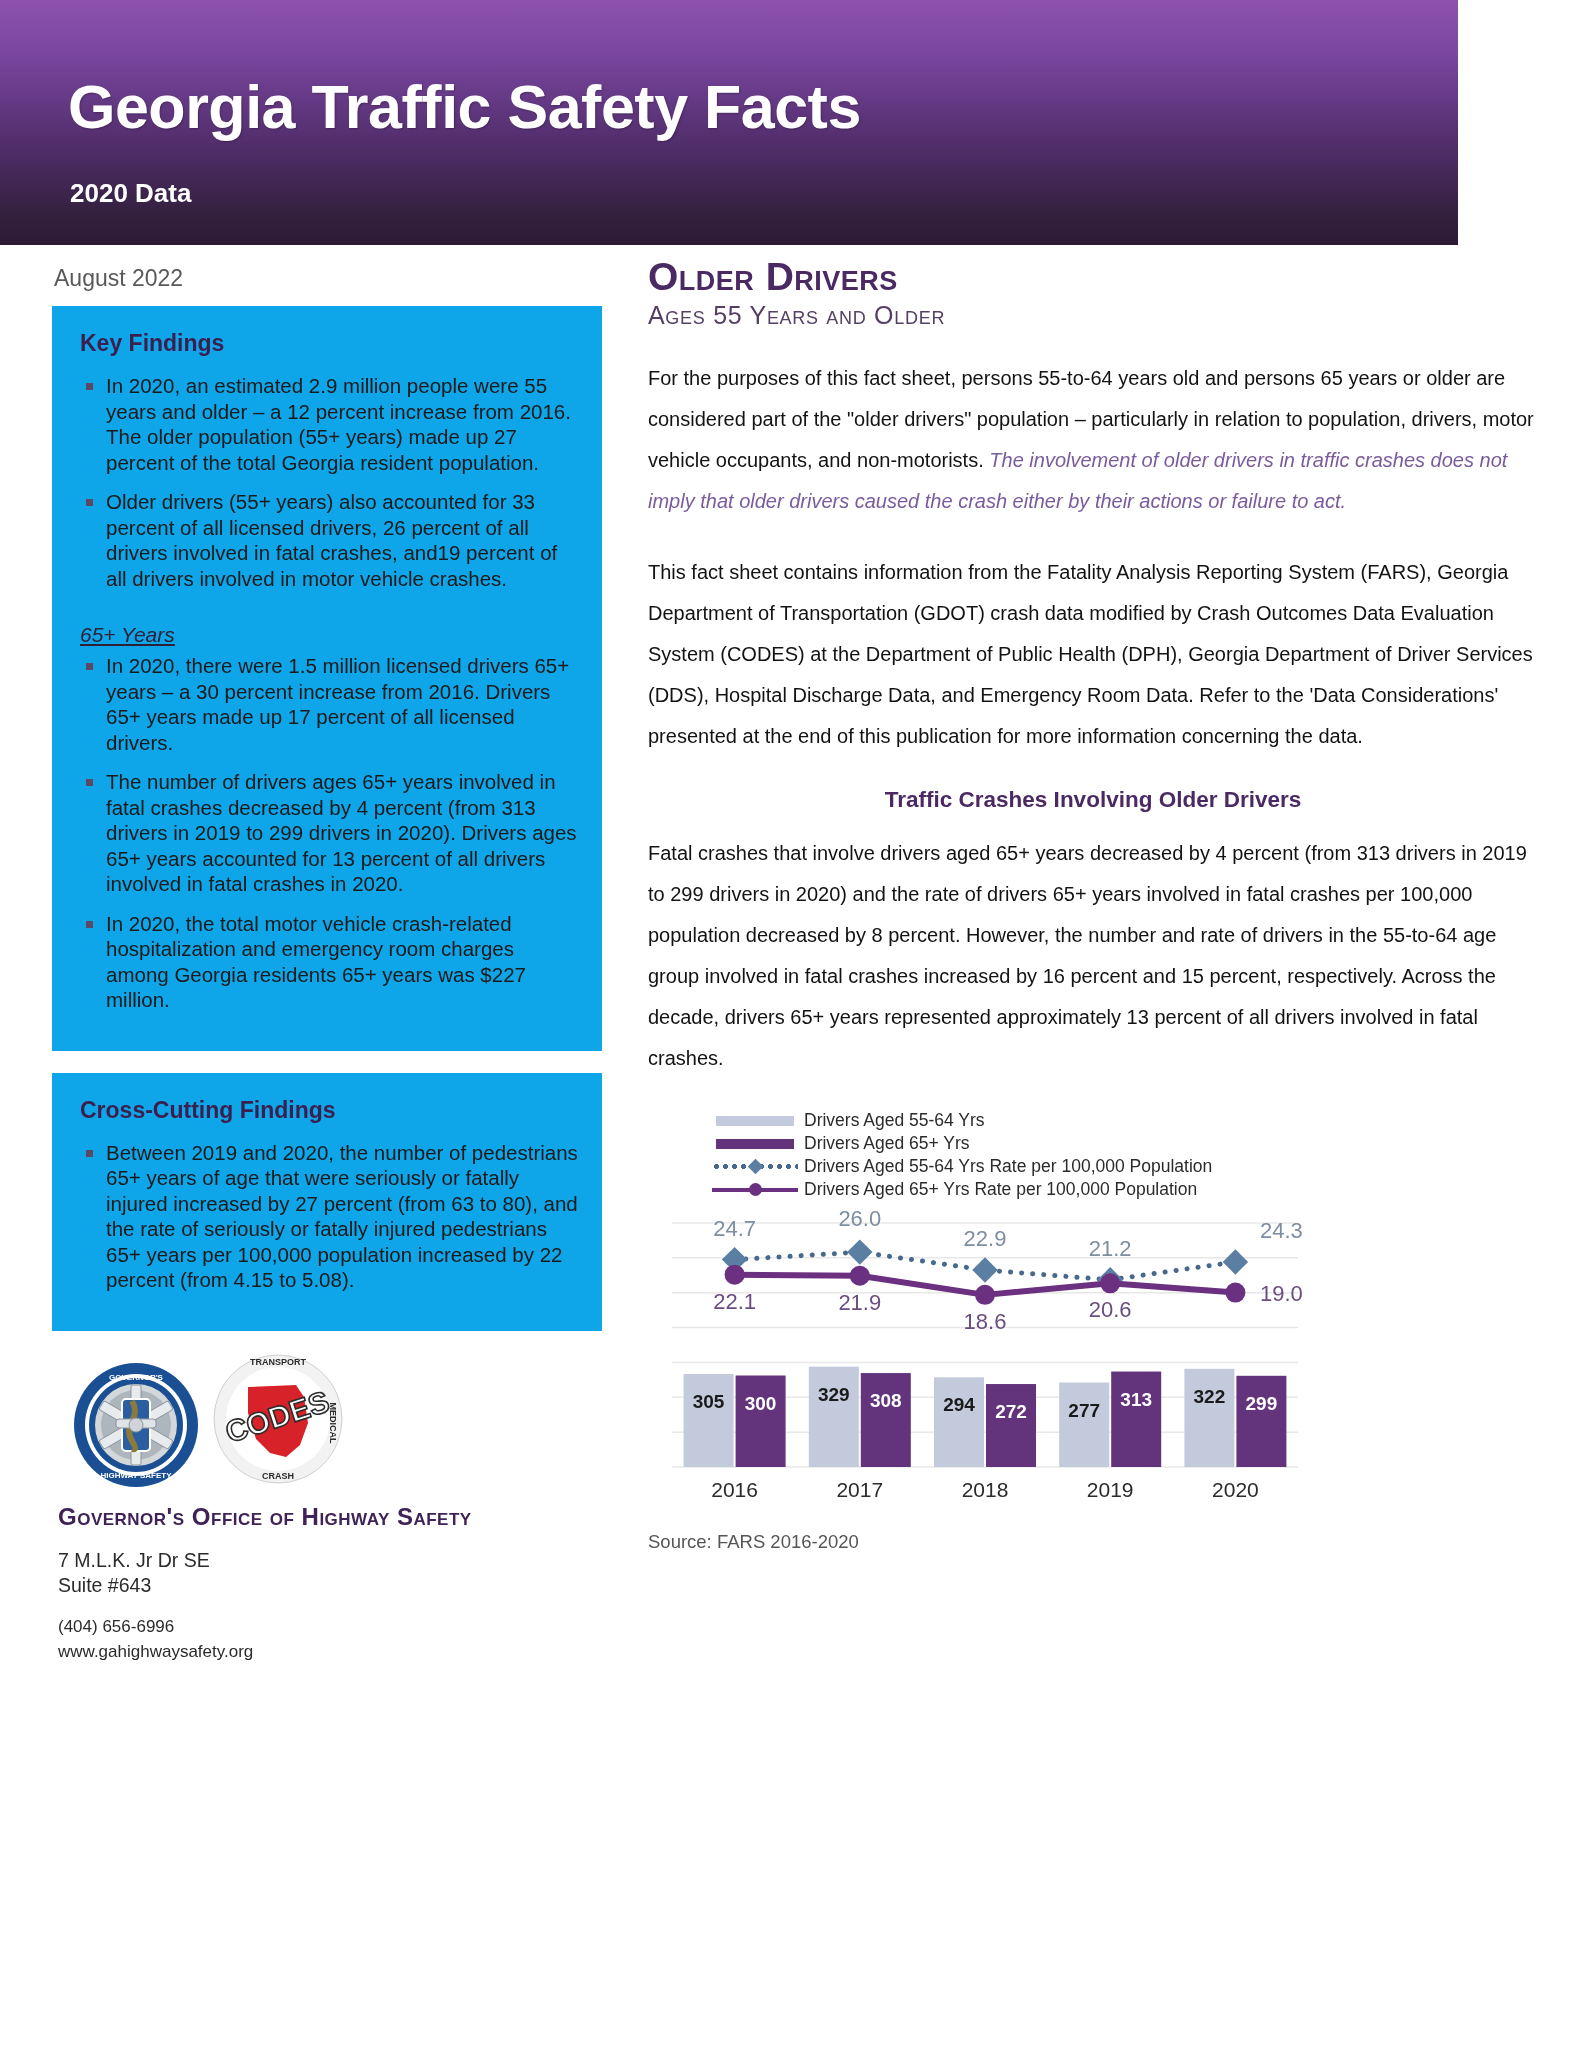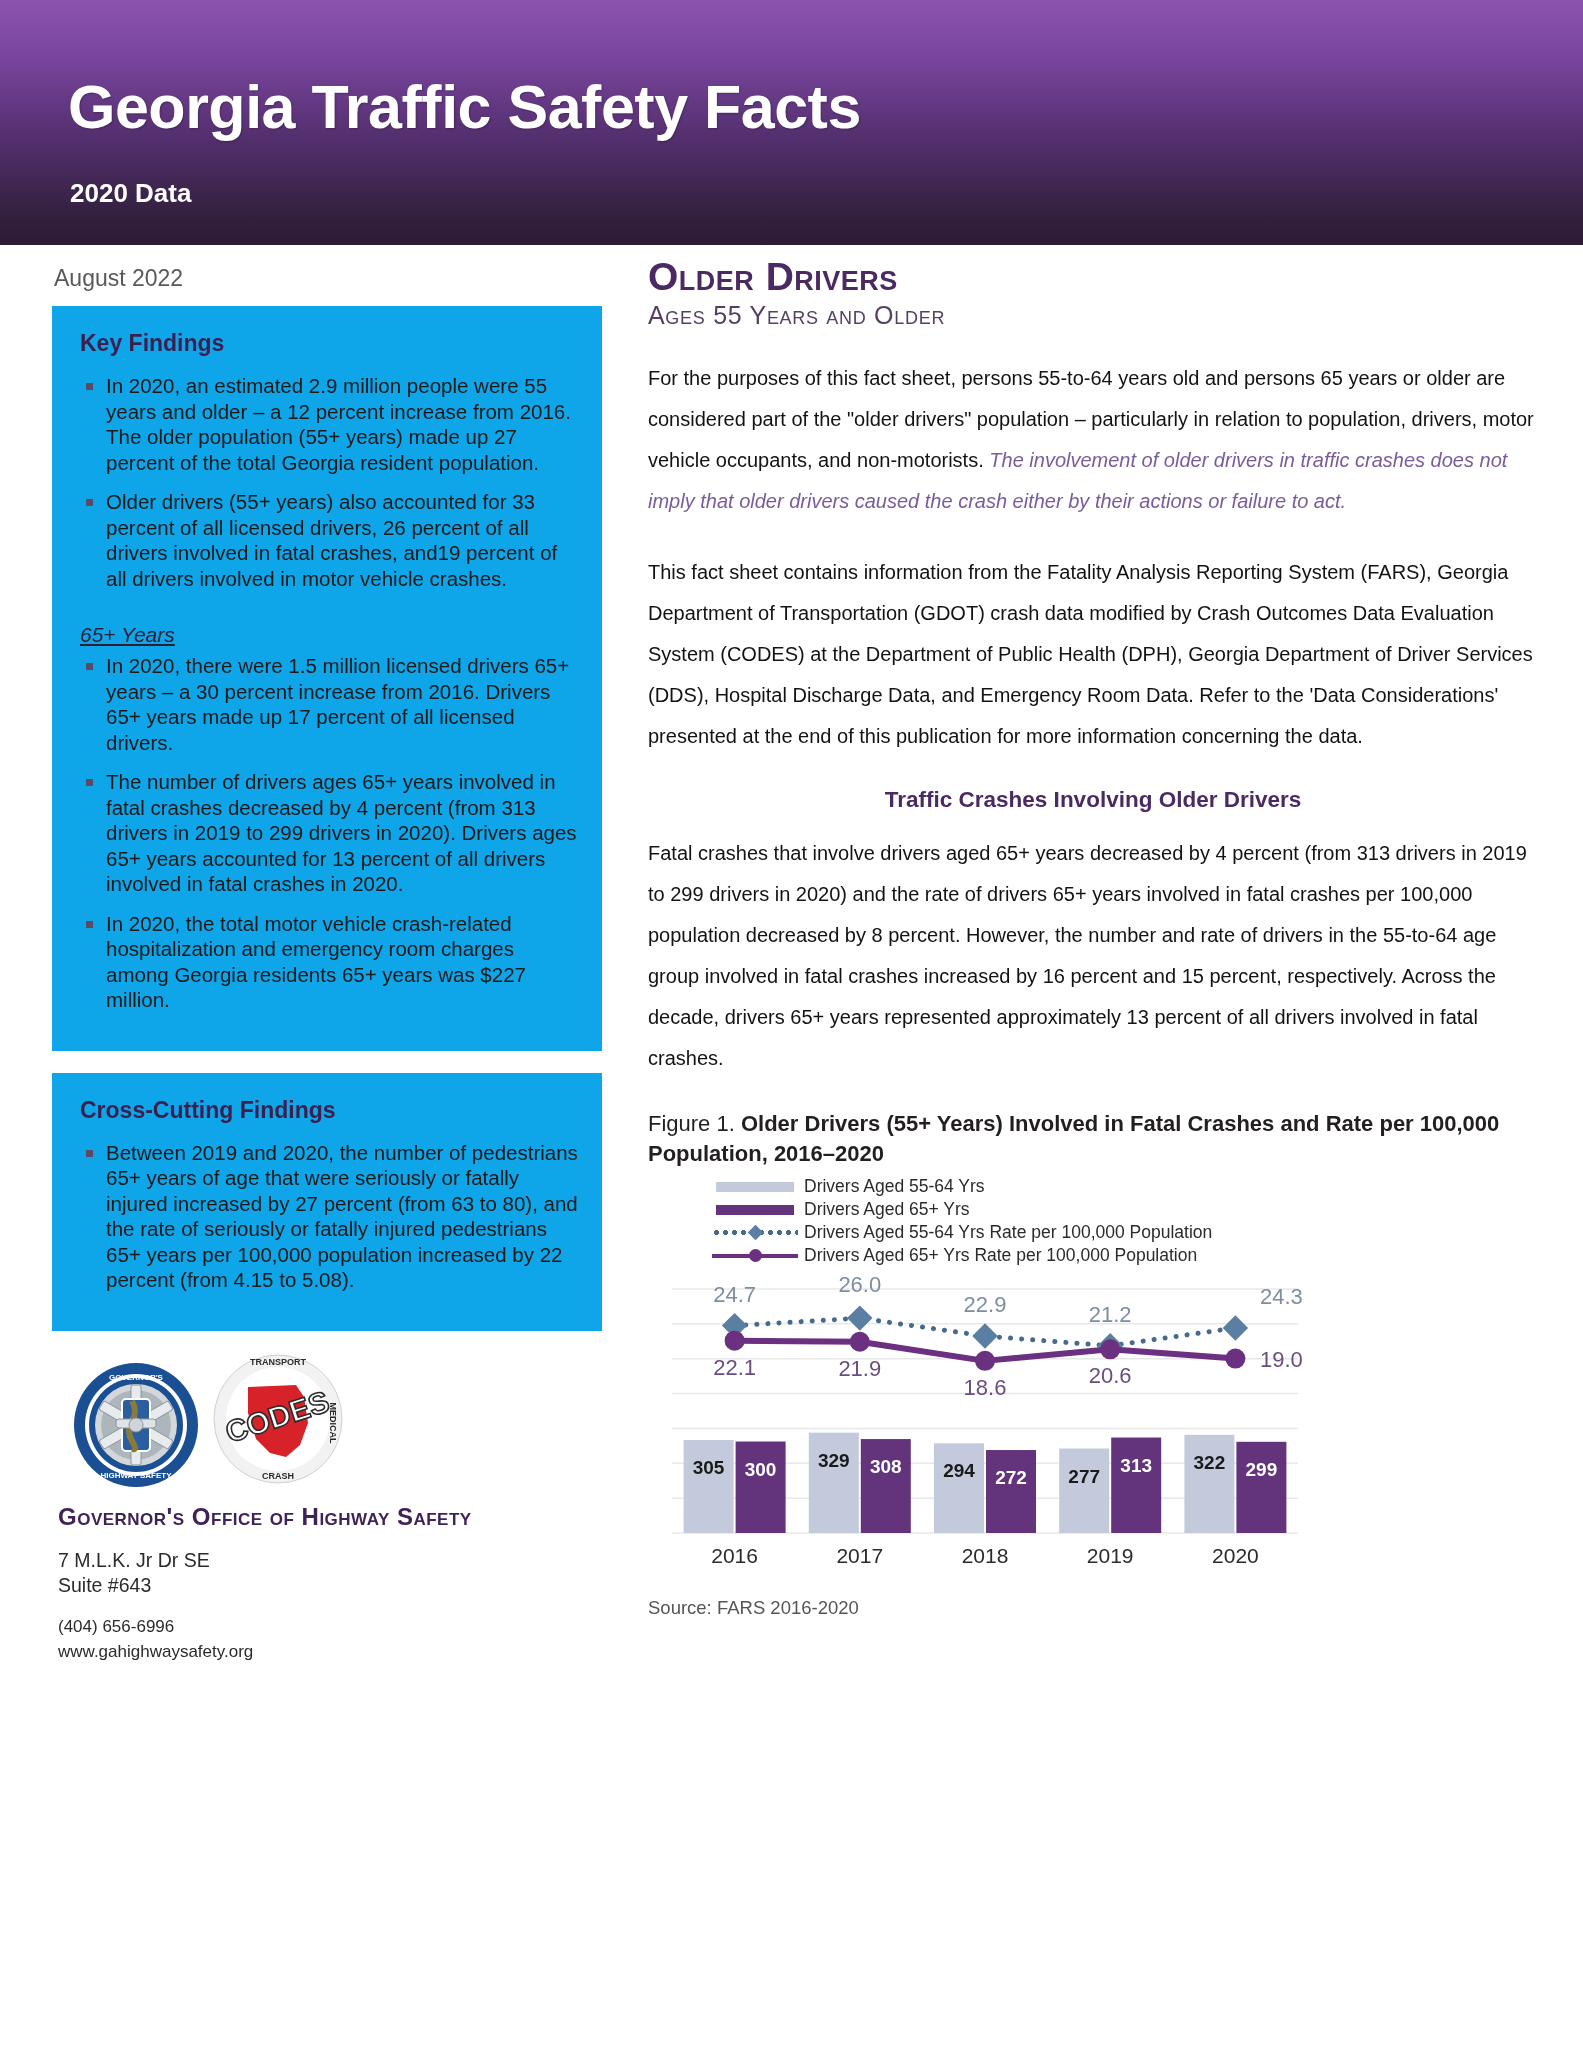--- a/index.html
+++ b/index.html
@@ -8,21 +8,21 @@
     width:1583px; height:2048px;
     font-family:"Liberation Sans", sans-serif;
     background:#ffffff;
     color:#231f20;
     position:relative;
     overflow:hidden;
   }
 
   
   .banner {
-    position:absolute; left:0; top:0; width:1583px; height:245px;
+    position:absolute; left:0; top:0; width:1458px; height:245px;
     background:linear-gradient(to bottom, #8d52ae 0%, #7a46a0 22%, #553070 55%, #33203e 88%, #2d1b35 100%);
     padding-left:44px;
   }
   .banner-title {
     position:absolute; left:68px; top:72px;
     font-size:61px; font-weight:bold; color:#ffffff;
     letter-spacing:-0.5px;
     font-family:"Liberation Sans", sans-serif;
     text-shadow:1px 1px 2px rgba(0,0,0,.25);
   }
@@ -223,24 +223,20 @@
     <div class="sect-sub">Ages 55 Years and Older</div>
 
     <p class="body"><span>For the purposes of this fact sheet, persons 55-to-64 years old and persons 65 years or older are considered part of the "older drivers" population – particularly in relation to population, drivers, motor vehicle occupants, and non-motorists. </span><span class="emph">The involvement of older drivers in traffic crashes does not imply that older drivers caused the crash either by their actions or failure to act.</span></p>
 
     <p class="body">This fact sheet contains information from the Fatality Analysis Reporting System (FARS), Georgia Department of Transportation (GDOT) crash data modified by Crash Outcomes Data Evaluation System (CODES) at the Department of Public Health (DPH), Georgia Department of Driver Services (DDS), Hospital Discharge Data, and Emergency Room Data. Refer to the 'Data Considerations' presented at the end of this publication for more information concerning the data.</p>
 
     <h4 class="sub">Traffic Crashes Involving Older Drivers</h4>
 
     <p class="body">Fatal crashes that involve drivers aged 65+ years decreased by 4 percent (from 313 drivers in 2019 to 299 drivers in 2020) and the rate of drivers 65+ years involved in fatal crashes per 100,000 population decreased by 8 percent.  However, the number and rate of drivers in the 55-to-64 age group involved in fatal crashes increased by 16 percent and 15 percent, respectively. Across the decade, drivers 65+ years represented approximately 13 percent of all drivers involved in fatal crashes.</p>
 
-    <div class="fig-cap">
-      <span class="lbl">Figure 1.</span>
-      <span class="tit">Older Drivers (55+ Years) Involved in Fatal Crashes and Rate per 100,000 Population, 2016–2020</span>
-    </div>
 
     <div class="legend">
       <div class="legend-row">
         <span class="legend-key">
           <span class="swatch" style="background:#c2cadb"></span>
         </span>
         <span class="legend-text">Drivers Aged 55-64 Yrs</span>
       </div>
       <div class="legend-row">
         <span class="legend-key">

